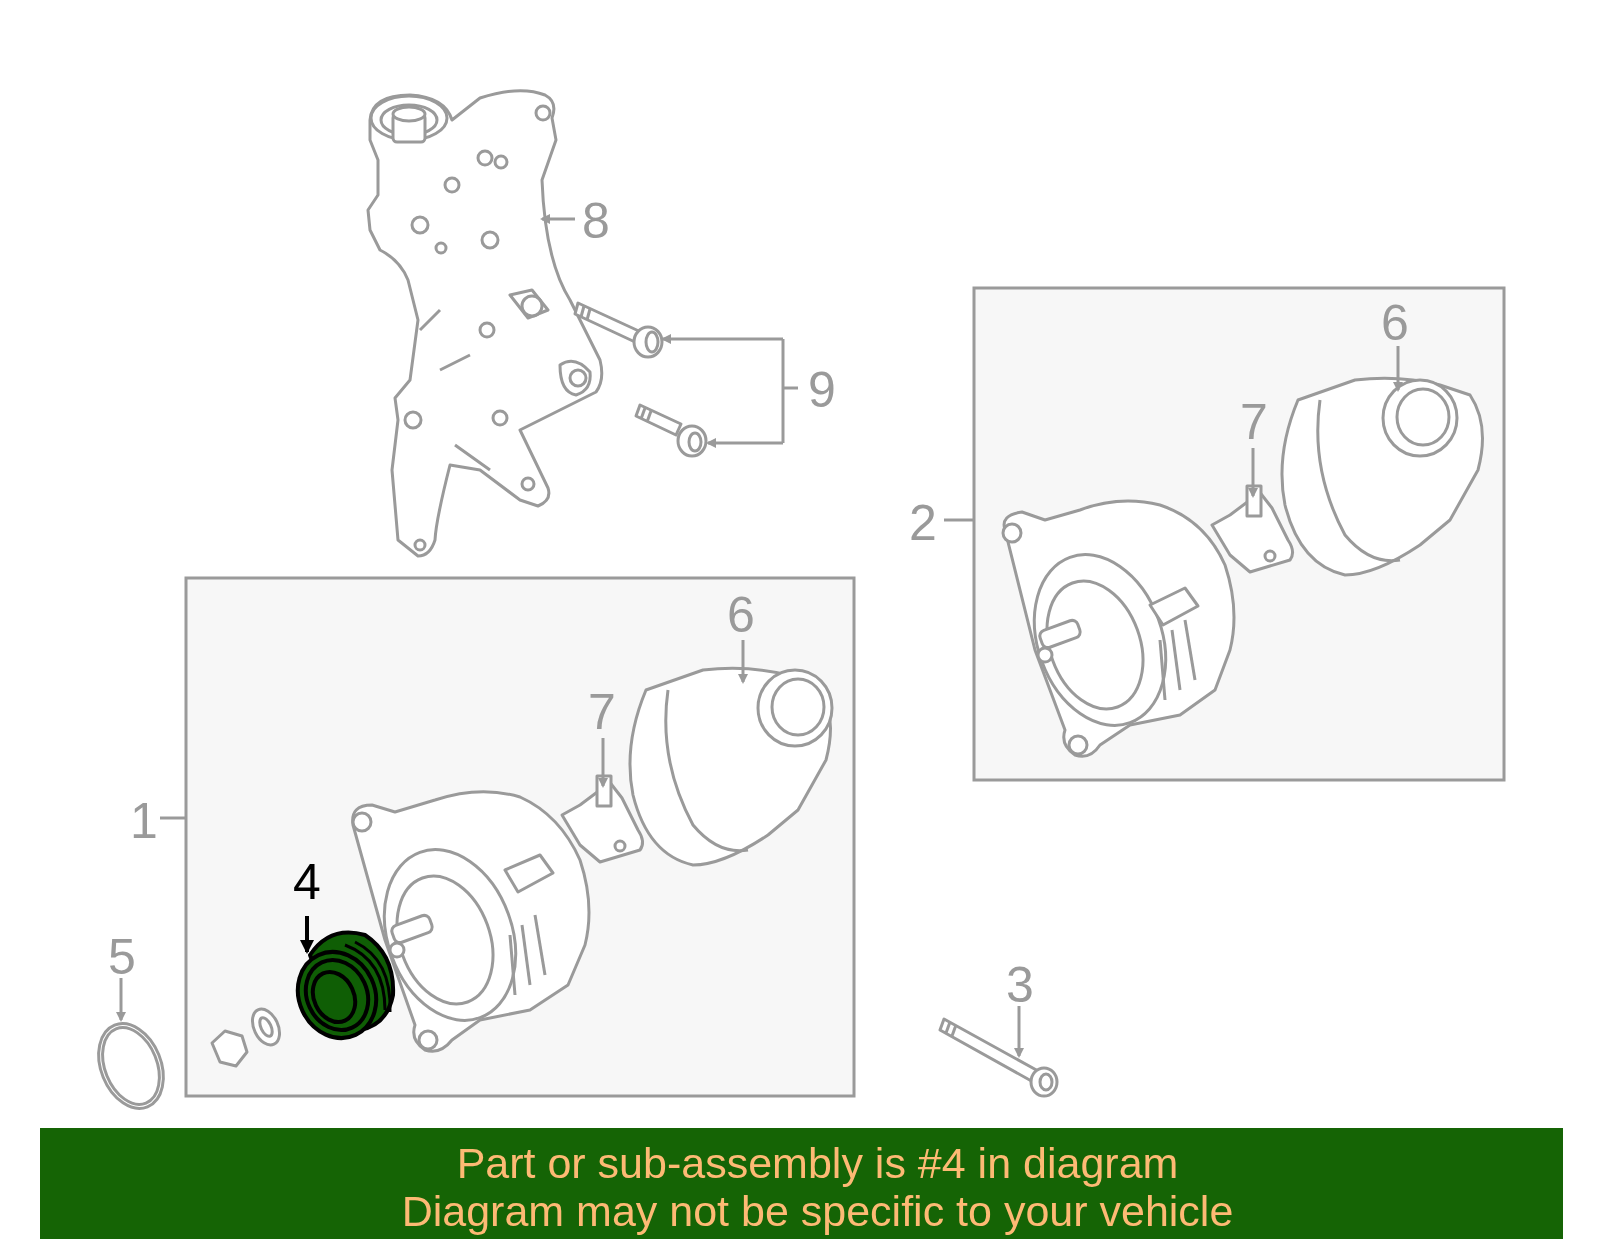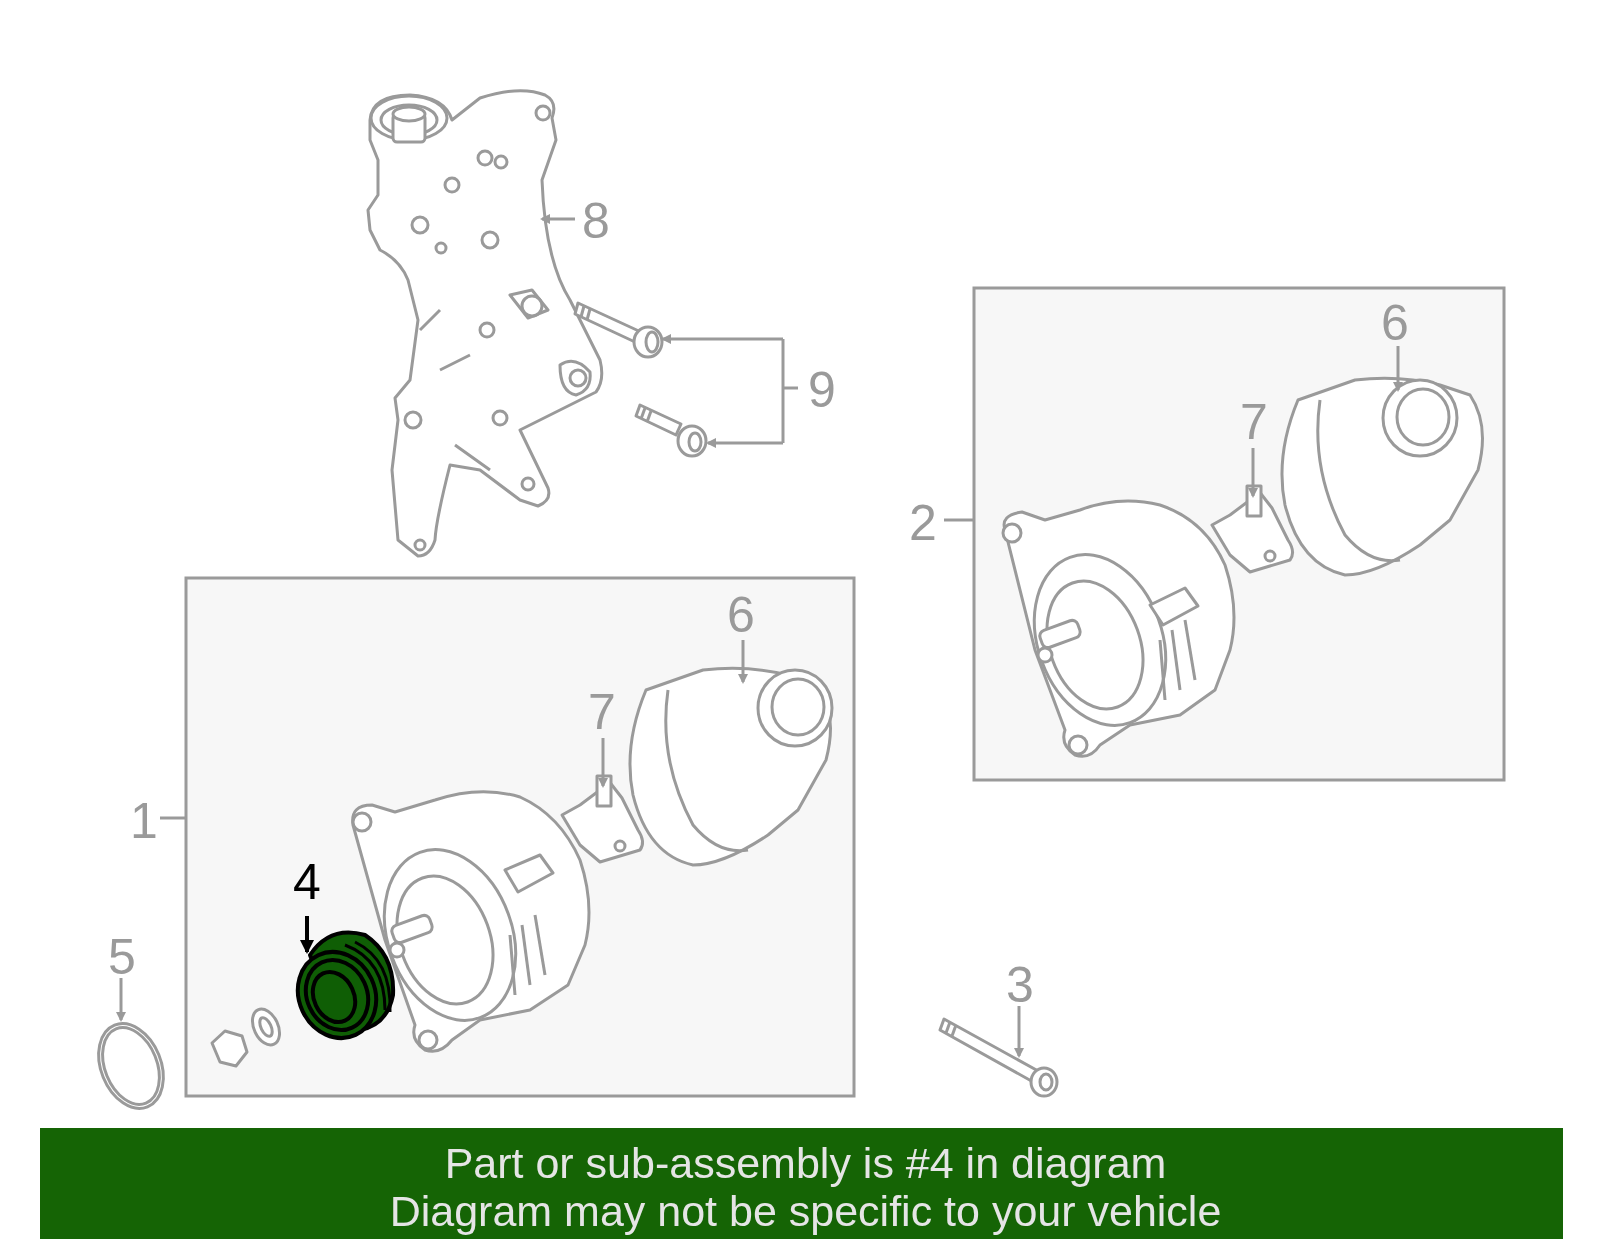--- a/index.html
+++ b/index.html
@@ -1,21 +1,21 @@
 <!DOCTYPE html>
 <html><head>
 <meta charset="utf-8">
 <style>
   html, body { margin:0; padding:0; background:#ffffff; }
   body { width:1600px; height:1249px; position:relative; overflow:hidden; font-family:"Liberation Sans", sans-serif; }
   .diagram { position:absolute; left:0; top:0; width:1600px; height:1249px; }
   .callout { position:absolute; font-family:"Liberation Sans", sans-serif; font-size:50px; color:#9a9a9a; line-height:1; }
   .callout.active { color:#000000; }
   .banner { position:absolute; left:40px; top:1128px; width:1523px; height:111px; background:#156405; }
-  .banner-line { position:absolute; left:4px; width:100%; text-align:center; font-size:43px; color:#e5e5e5; line-height:1; font-family:"Liberation Sans", sans-serif; }
+  .banner-line { position:absolute; left:16px; width:100%; text-align:center; font-size:43px; color:#fdba74; line-height:1; font-family:"Liberation Sans", sans-serif; }
   .banner-line.l1 { top:14px; padding-right:0; }
   .banner-line.l2 { top:62px; }
 </style>
 </head>
 <body>
 
 <svg class="diagram" viewBox="0 0 1600 1249" xmlns="http://www.w3.org/2000/svg">
   <defs>
     <marker id="arrow" markerWidth="10" markerHeight="10" refX="8" refY="5" orient="auto" markerUnits="userSpaceOnUse">
       <path d="M0,0 L10,5 L0,10 z" fill="#9a9a9a"></path>

